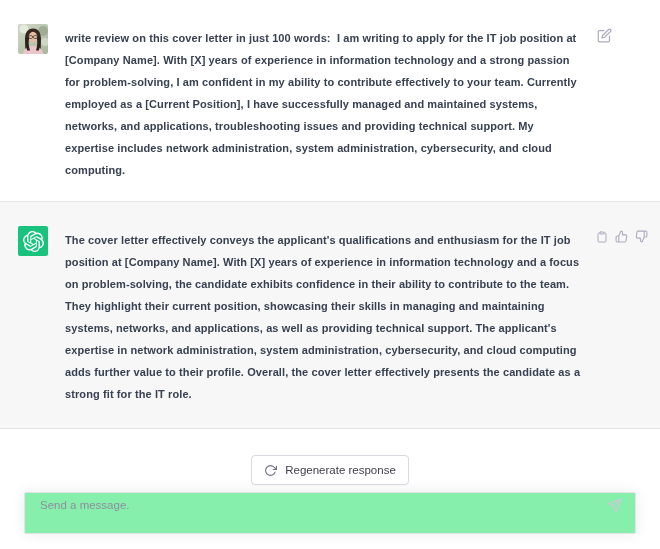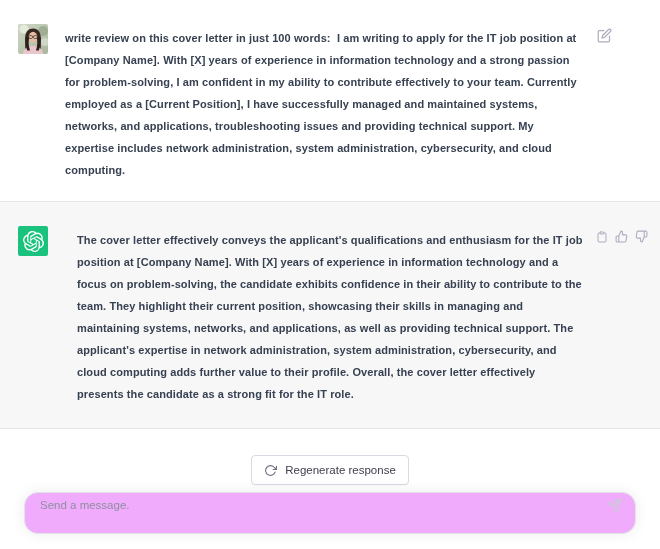--- a/index.html
+++ b/index.html
@@ -12,21 +12,20 @@
     position:relative;
   }
   .row { display:flex; align-items:flex-start; padding:24px 12px 20px 18px; }
   .user-row { background:#ffffff; min-height:181px; padding-right:48px; }
   .assistant-row {
     background:#f7f7f8;
     border-top:1px solid #e5e5e8;
     border-bottom:1px solid #e5e5e8;
     min-height:228px;
     padding-right:12px;
-    gap:12px;
   }
   .gutter { flex:0 0 47px; width:47px; }
   .avatar { width:30px; height:30px; border-radius:2px; overflow:hidden; display:block; }
   .gpt-avatar {
     background:#19c37d;
     display:flex; align-items:center; justify-content:center;
   }
   .gpt-avatar svg { width:21px; height:21px; fill:#ffffff; }
   .msg-text {
     width:516px;
@@ -67,23 +66,23 @@
     cursor:pointer;
     box-shadow:0 1px 1px rgba(0,0,0,0.03);
     justify-content:flex-end;
   }
   .regenerate-btn svg { width:13px; height:13px; stroke:#6e6e80; fill:none; stroke-width:2; stroke-linecap:round; stroke-linejoin:round; }
 
   .composer {
     width:612px;
     height:42px;
     margin:7px auto 0;
-    background:#f0abfc;
+    background:#86efac;
     border:1px solid #e3e3e8;
-    border-radius:14px;
+    border-radius:2px;
     box-shadow:0 0 14px rgba(0,0,0,0.08);
     display:flex;
     align-items:center;
     padding:0 13px 16px 15px;
   }
   .composer input {
     flex:1;
     border:none; outline:none; background:transparent;
     font-family:inherit;
     font-size:11.5px;

